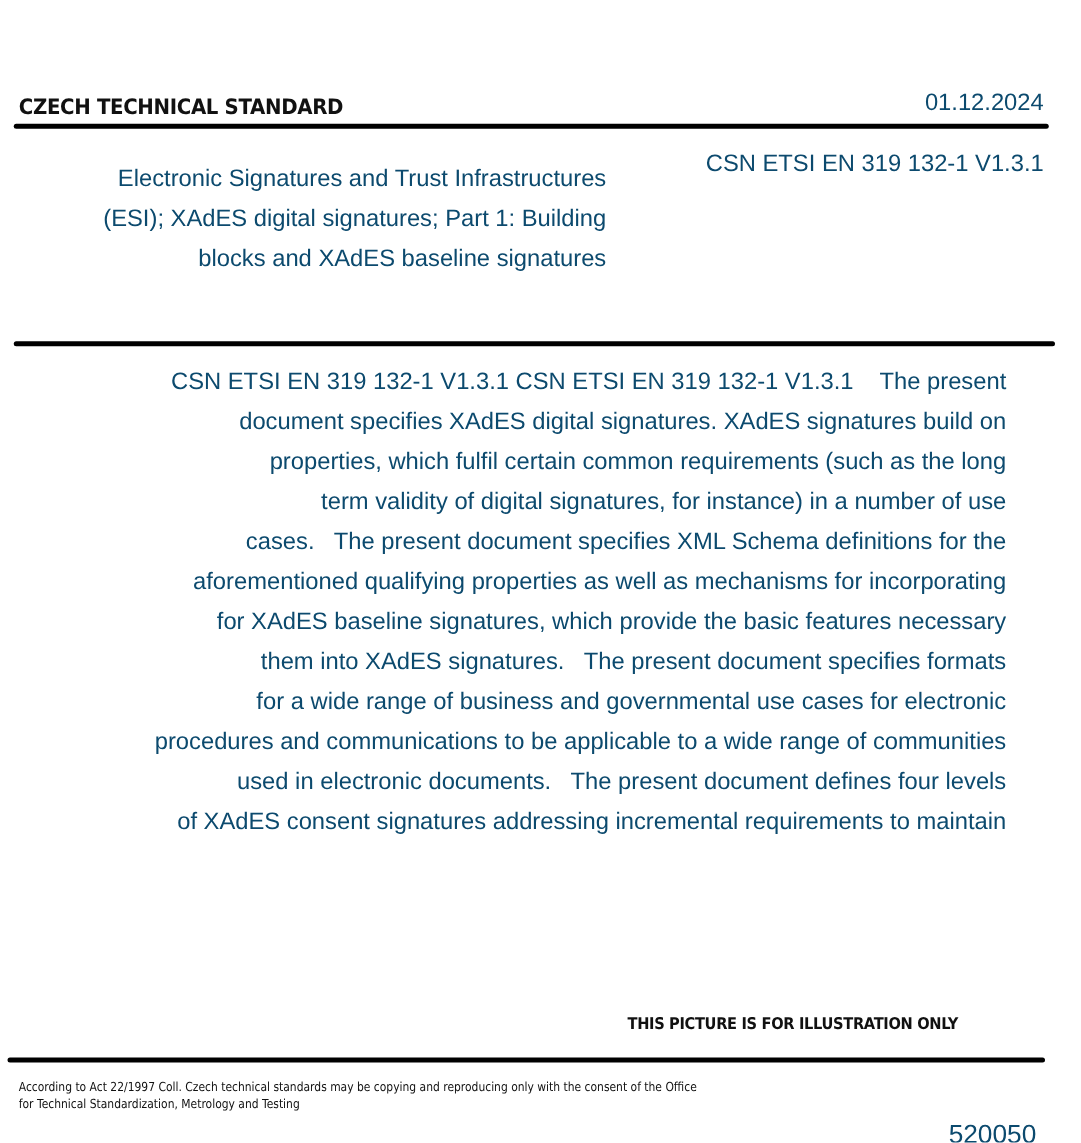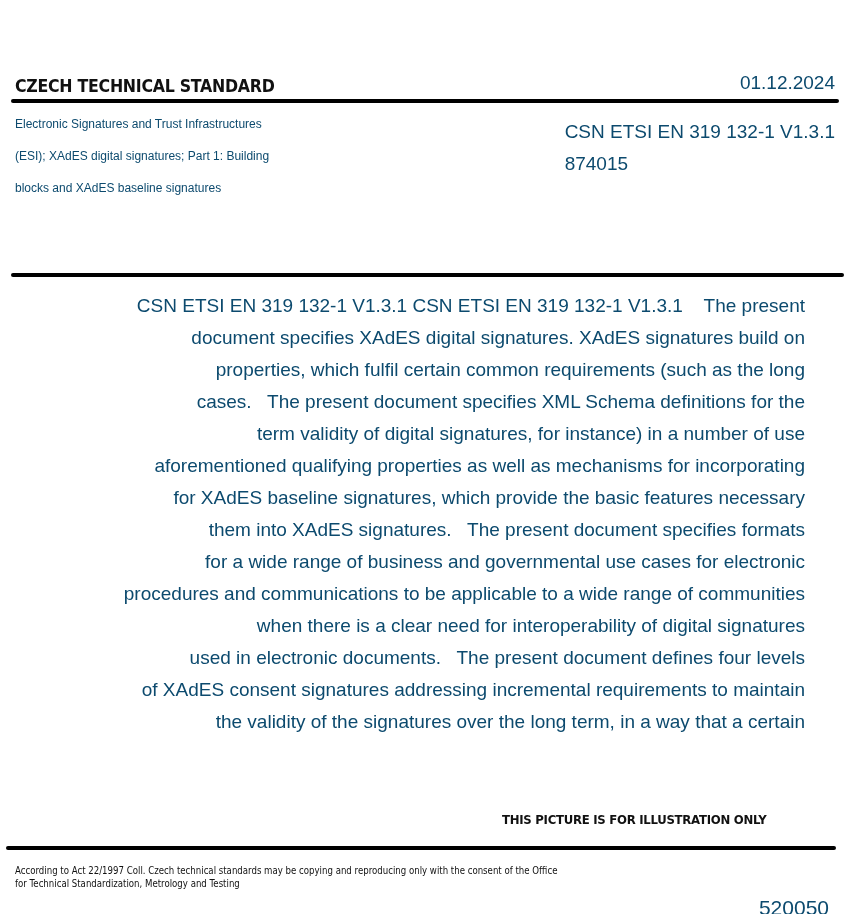--- a/index.html
+++ b/index.html
@@ -3,21 +3,21 @@
 <meta charset="utf-8">
 <style>
   html, body { margin: 0; padding: 0; background: #ffffff; }
   body { width: 865px; height: 914px; position: relative; overflow: hidden; font-family: "Liberation Sans", sans-serif; }
   .abs { position: absolute; }
   .teal { color: #0c4a6e; }
   .std-label { left: 15px; top: 76px; font-size: 17px; font-weight: bold; color: #111; font-family: "DejaVu Sans", sans-serif; letter-spacing: -0.3px; transform: scaleX(0.93); transform-origin: left; }
   .date { right: 30px; top: 72px; font-size: 19px; }
   .rule { background: #000; border-radius: 3px; }
   .rule1 { left: 11px; top: 99px; width: 828px; height: 4px; }
-  .title { left: 15px; top: 108px; width: 470px; font-size: 12px; line-height: 32px; }
+  .title { left: 15px; top: 128px; width: 470px; font-size: 19px; line-height: 32px; text-align: right; }
   .code { right: 30px; top: 116px; font-size: 19px; line-height: 32px; text-align: left; }
   .rule2 { left: 11px; top: 273px; width: 833px; height: 4px; }
   .body-text { left: 15px; top: 290px; width: 790px; font-size: 19px; line-height: 32px; }
   .body-text div { white-space: pre; text-align: right; }
   .illus { left: 502px; top: 812px; font-size: 13px; font-weight: bold; color: #111; font-family: "DejaVu Sans", sans-serif; letter-spacing: -0.3px; transform: scaleX(0.9); transform-origin: left; }
   .rule3 { left: 6px; top: 846px; width: 830px; height: 4px; }
   .legal { left: 15px; top: 864px; font-size: 10px; line-height: 13px; color: #111; font-family: "DejaVu Sans", sans-serif; transform: scaleX(0.86); transform-origin: left; white-space: nowrap; }
   .catno { right: 36px; top: 896px; font-size: 21px; }
 </style>
 </head>
@@ -28,40 +28,37 @@
 <div class="abs rule rule1"></div>
 
 <div class="abs title teal">
   <div>Electronic Signatures and Trust Infrastructures</div>
   <div>(ESI); XAdES digital signatures; Part 1: Building</div>
   <div>blocks and XAdES baseline signatures</div>
 </div>
 
 <div class="abs code teal">
   <div>CSN ETSI EN 319 132-1 V1.3.1</div>
-  <div>874015</div>
 </div>
 
 <div class="abs rule rule2"></div>
 
 <div class="abs body-text teal">
   <div>CSN ETSI EN 319 132-1 V1.3.1 CSN ETSI EN 319 132-1 V1.3.1    The present</div>
   <div>document specifies XAdES digital signatures. XAdES signatures build on</div>
   <div>properties, which fulfil certain common requirements (such as the long</div>
+  <div>term validity of digital signatures, for instance) in a number of use</div>
   <div>cases.   The present document specifies XML Schema definitions for the</div>
-  <div>term validity of digital signatures, for instance) in a number of use</div>
   <div>aforementioned qualifying properties as well as mechanisms for incorporating</div>
   <div>for XAdES baseline signatures, which provide the basic features necessary</div>
   <div>them into XAdES signatures.   The present document specifies formats</div>
   <div>for a wide range of business and governmental use cases for electronic</div>
   <div>procedures and communications to be applicable to a wide range of communities</div>
-  <div>when there is a clear need for interoperability of digital signatures</div>
   <div>used in electronic documents.   The present document defines four levels</div>
   <div>of XAdES consent signatures addressing incremental requirements to maintain</div>
-  <div>the validity of the signatures over the long term, in a way that a certain</div>
 </div>
 
 <div class="abs illus">THIS PICTURE IS FOR ILLUSTRATION ONLY</div>
 <div class="abs rule rule3"></div>
 
 <div class="abs legal">
   <div>According to Act 22/1997 Coll. Czech technical standards may be copying and reproducing only with the consent of the Office</div>
   <div>for Technical Standardization, Metrology and Testing</div>
 </div>
 

